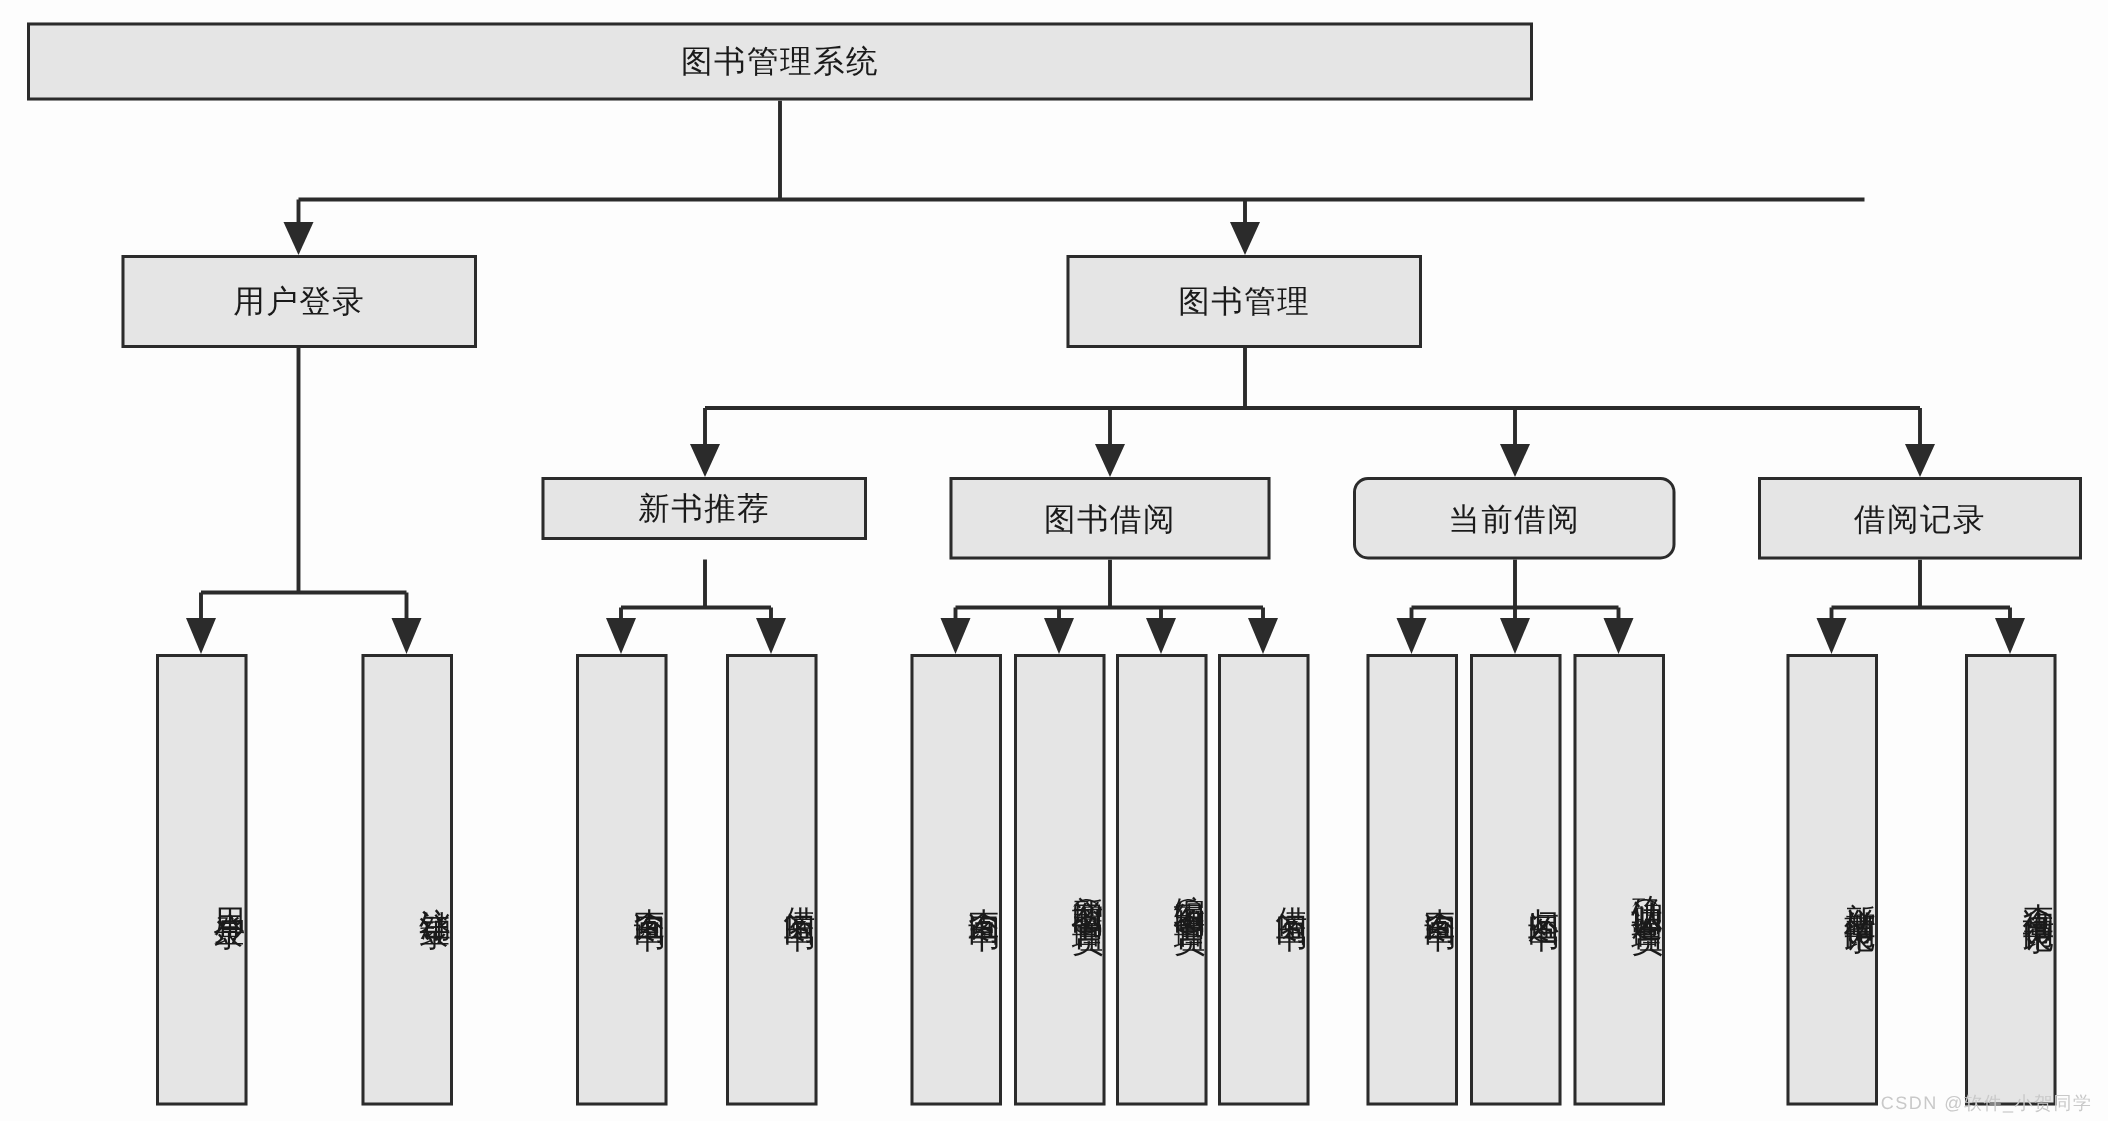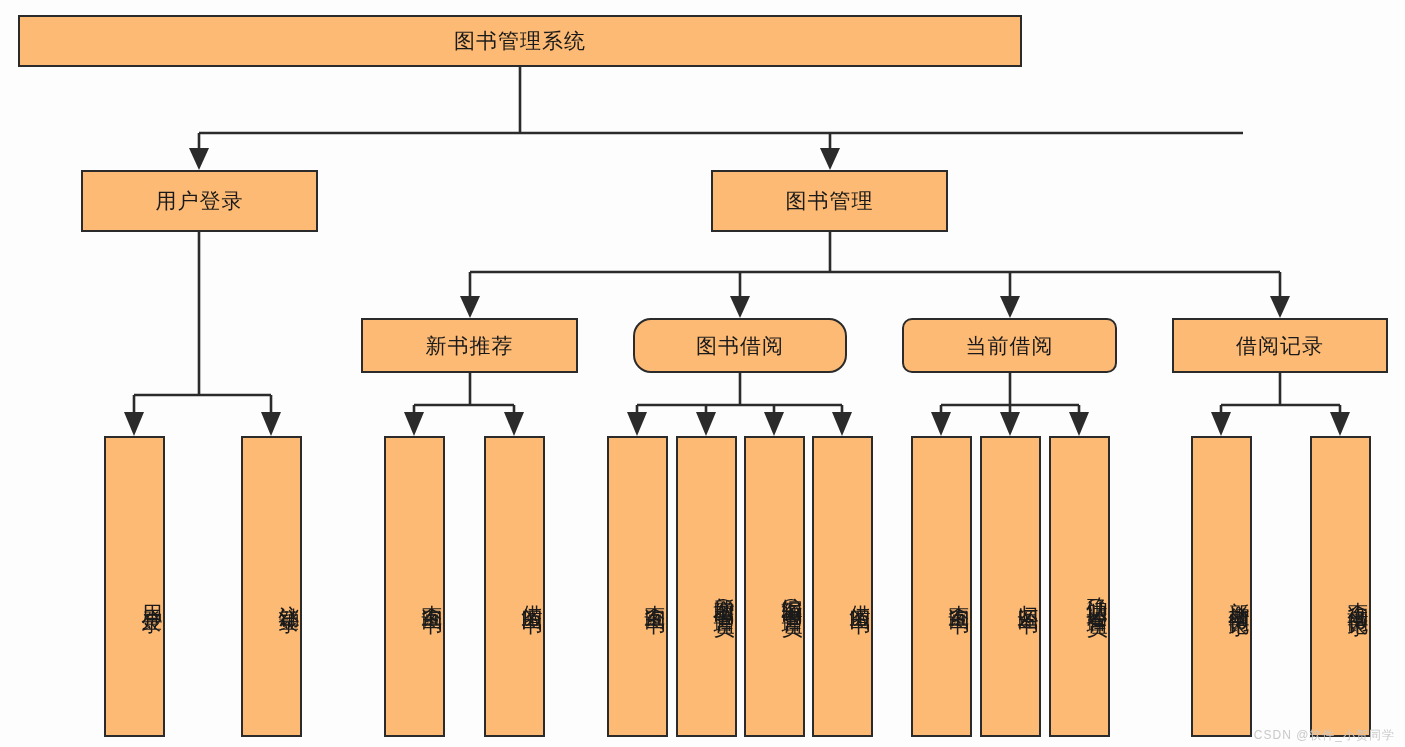--- a/index.html
+++ b/index.html
@@ -7,21 +7,21 @@
     width:1405px;height:747px;
     background:#fdfdfd;
     font-family:"Liberation Sans","DejaVu Sans",sans-serif;
     overflow:hidden;
     position:relative;
   }
   #diagram{position:absolute;left:0;top:0;width:1405px;height:747px;}
   .node{
     position:absolute;
     box-sizing:border-box;
-    background:#fdba74;
+    background:#e5e5e5;
     border:2.5px solid #2b2b2b;
     display:flex;
     align-items:center;
     justify-content:center;
     color:#1a1a1a;
   }
   .node.horiz{font-size:21px;letter-spacing:1px;}
   .node.vert{
     writing-mode:vertical-rl;
     text-orientation:upright;
@@ -120,24 +120,24 @@
     <span class="lbl">图书管理系统</span>
   </div>
 
   <div class="node horiz" style="left:81px;top:170px;width:237px;height:62px;">
     <span class="lbl">用户登录</span>
   </div>
   <div class="node horiz" style="left:711px;top:170px;width:237px;height:62px;">
     <span class="lbl">图书管理</span>
   </div>
 
-  <div class="node horiz" style="left:361px;top:318px;width:217px;height:55px;">
+  <div class="node horiz" style="left:361px;top:318px;width:217px;height:42px;">
     <span class="lbl">新书推荐</span>
   </div>
-  <div class="node horiz" style="left:633px;top:318px;width:214px;height:55px;border-radius:18px;">
+  <div class="node horiz" style="left:633px;top:318px;width:214px;height:55px;">
     <span class="lbl">图书借阅</span>
   </div>
   <div class="node horiz" style="left:902px;top:318px;width:215px;height:55px;border-radius:10px;">
     <span class="lbl">当前借阅</span>
   </div>
   <div class="node horiz" style="left:1172px;top:318px;width:216px;height:55px;">
     <span class="lbl">借阅记录</span>
   </div>
 
   <div class="node vert" style="left:104px;top:436px;width:61px;height:301px;">

